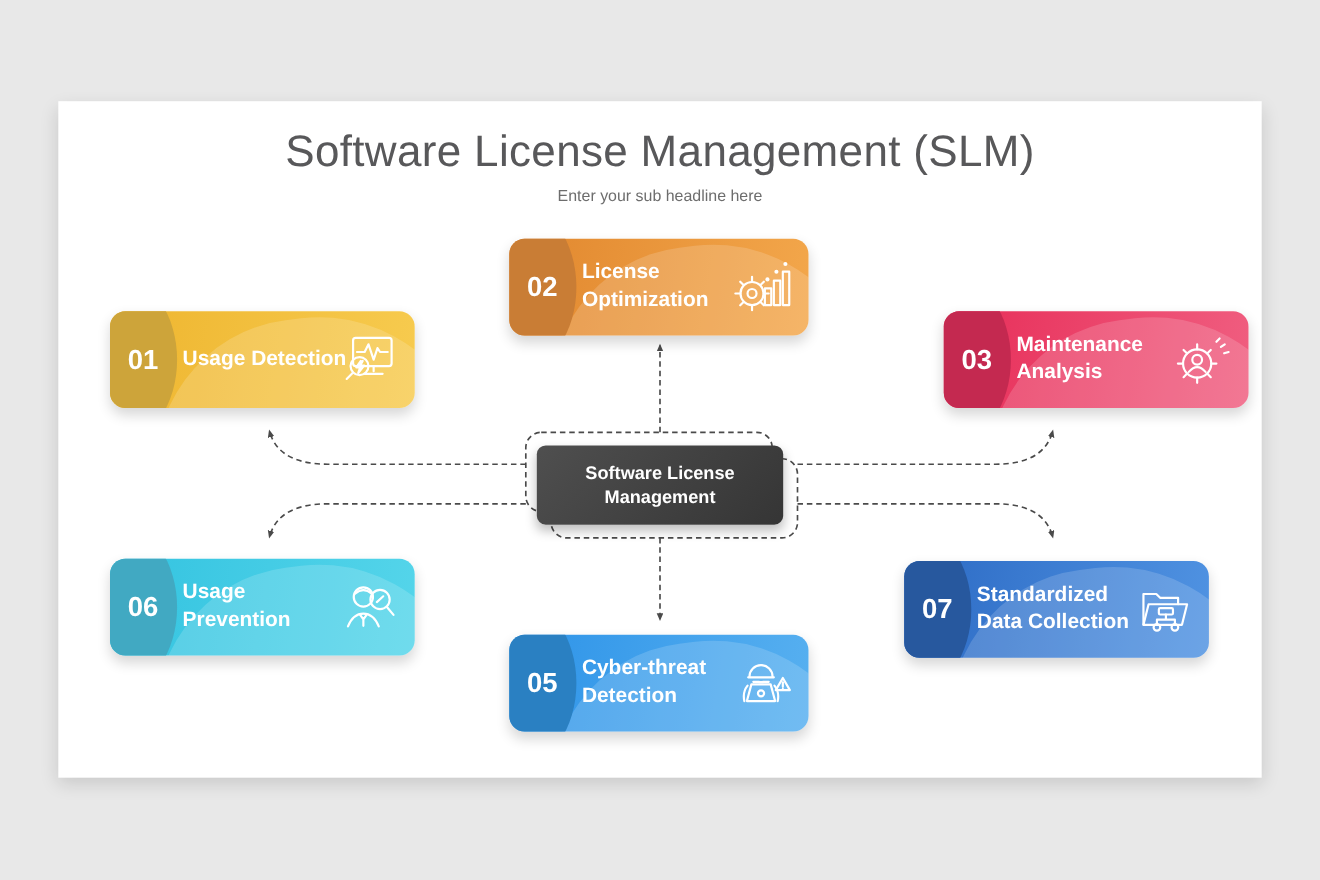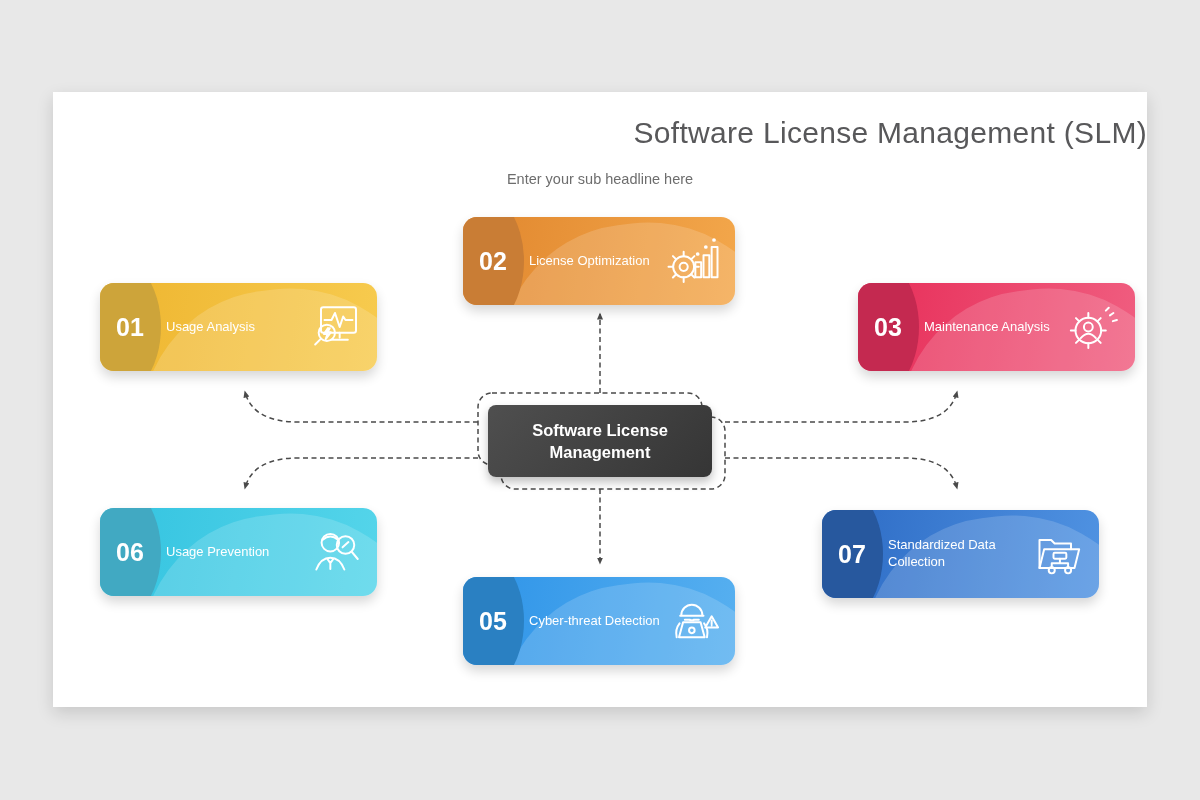--- a/index.html
+++ b/index.html
@@ -5,21 +5,21 @@
   * { margin:0; padding:0; box-sizing:border-box; }
   html,body { width:1200px; height:800px; background:#e8e8e8; font-family:"Liberation Sans", sans-serif; overflow:hidden; }
 
   .slide {
     position:absolute; left:53px; top:92px; width:1094px; height:615px;
     background:#ffffff; box-shadow:0 6px 16px rgba(0,0,0,.14);
   }
 
   .title {
     position:absolute; top:24px; left:0; width:100%;
-    text-align:right; font-size:30px; font-weight:400; color:#58585a; letter-spacing:.3px;
+    text-align:center; font-size:40px; font-weight:400; color:#58585a; letter-spacing:.3px;
   }
   .subtitle {
     position:absolute; top:79px; left:0; width:100%;
     text-align:center; font-size:14.5px; color:#6d6d6d;
   }
 
   svg.connectors { position:absolute; left:0; top:0; width:1094px; height:615px; z-index:1; pointer-events:none; }
   .dash { fill:none; stroke:#4a4a4a; stroke-width:1.5; stroke-dasharray:5 3.5; }
 
   .center-box {
@@ -45,21 +45,21 @@
     transform:rotate(-7deg); z-index:0;
   }
   .num {
     position:absolute; left:8px; top:0; width:44px; height:100%; z-index:2;
     display:flex; align-items:center; justify-content:center;
     color:#fff; font-size:25px; font-weight:bold;
   }
   .ctitle {
     position:absolute; left:66px; top:0; width:150px; height:100%; z-index:2;
     display:flex; align-items:center;
-    color:#fff; font-size:13px; font-weight:normal; line-height:1.3;
+    color:#fff; font-size:19px; font-weight:bold; line-height:1.3;
   }
   .icon {
     position:absolute; right:14px; top:50%; transform:translateY(-50%);
     width:56px; height:56px; z-index:2;
   }
   .icon svg { width:56px; height:56px; }
   .icon svg * { fill:none; stroke:#ffffff; stroke-width:1.7; stroke-linecap:round; stroke-linejoin:round; }
   .icon svg .dot { fill:#ffffff; stroke:none; }
 </style>
 </head>
@@ -87,21 +87,21 @@
   </svg>
 
   <div class="center-box">
     <div class="lbl">Software License Management</div>
   </div>
 
   <div class="card" style="left: 47px; top: 191px; background: linear-gradient(100deg, rgb(238, 181, 47), rgb(247, 203, 79));">
     <span class="wave"></span>
     <span class="badge" style="background: rgb(205, 164, 58);"></span>
     <span class="num">01</span>
-    <div class="ctitle">Usage Analysis</div>
+    <div class="ctitle">Usage Detection</div>
     <span class="icon">
       <svg viewBox="0 0 48 48">
         <rect x="12" y="7" width="30" height="22" rx="2"></rect>
         <polyline points="15,18 21,18 24,12 28,24 31,15 33,18 39,18"></polyline>
         <path d="M28,29 v4 M21,35 h14"></path>
         <circle cx="17" cy="29" r="7"></circle>
         <path d="M18,25 l-3.5,5 h3 l-1.5,4.5 4.5,-6 h-3 l2,-3.5"></path>
         <path d="M12,34 l-5,5"></path>
       </svg>
     </span>

